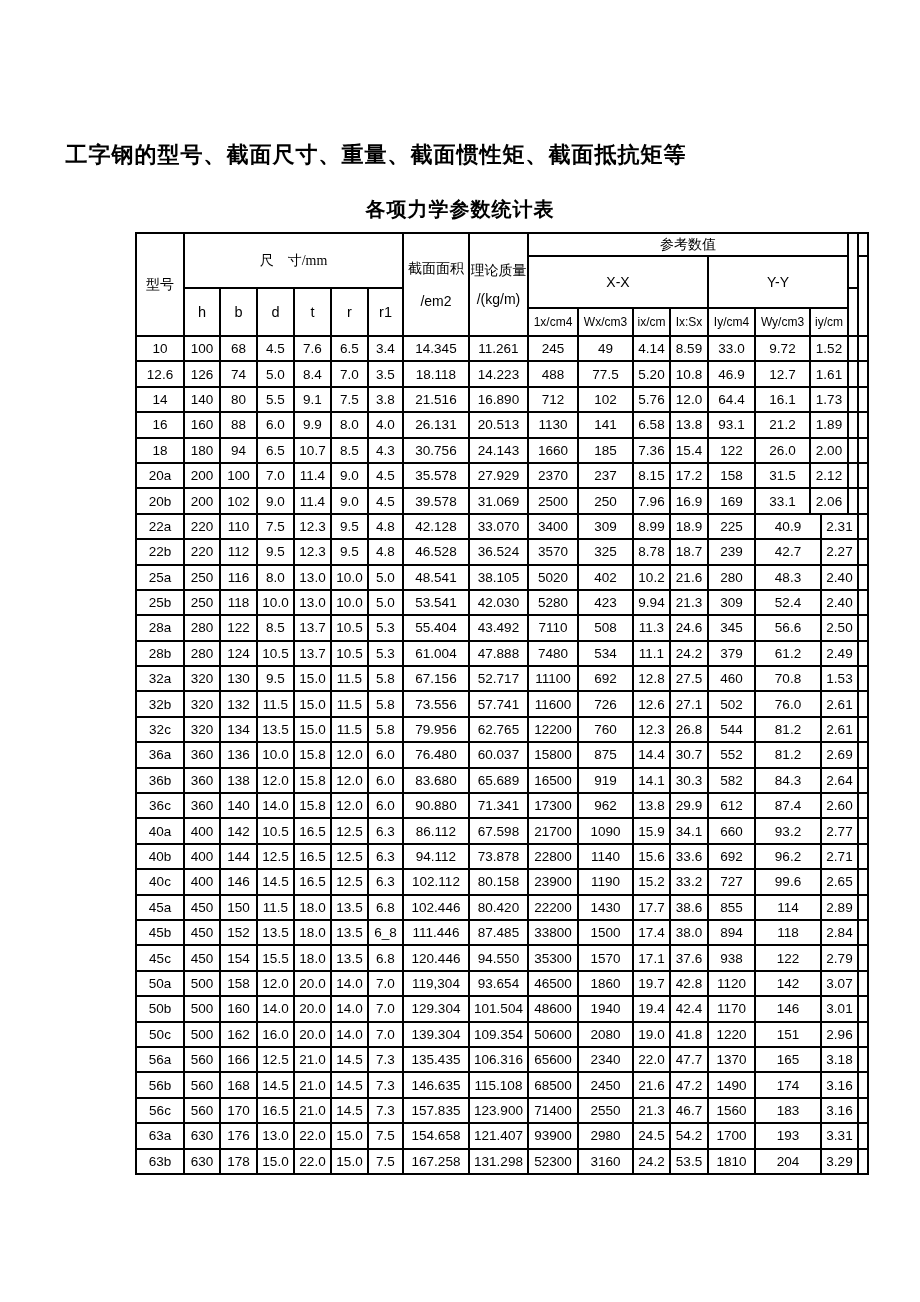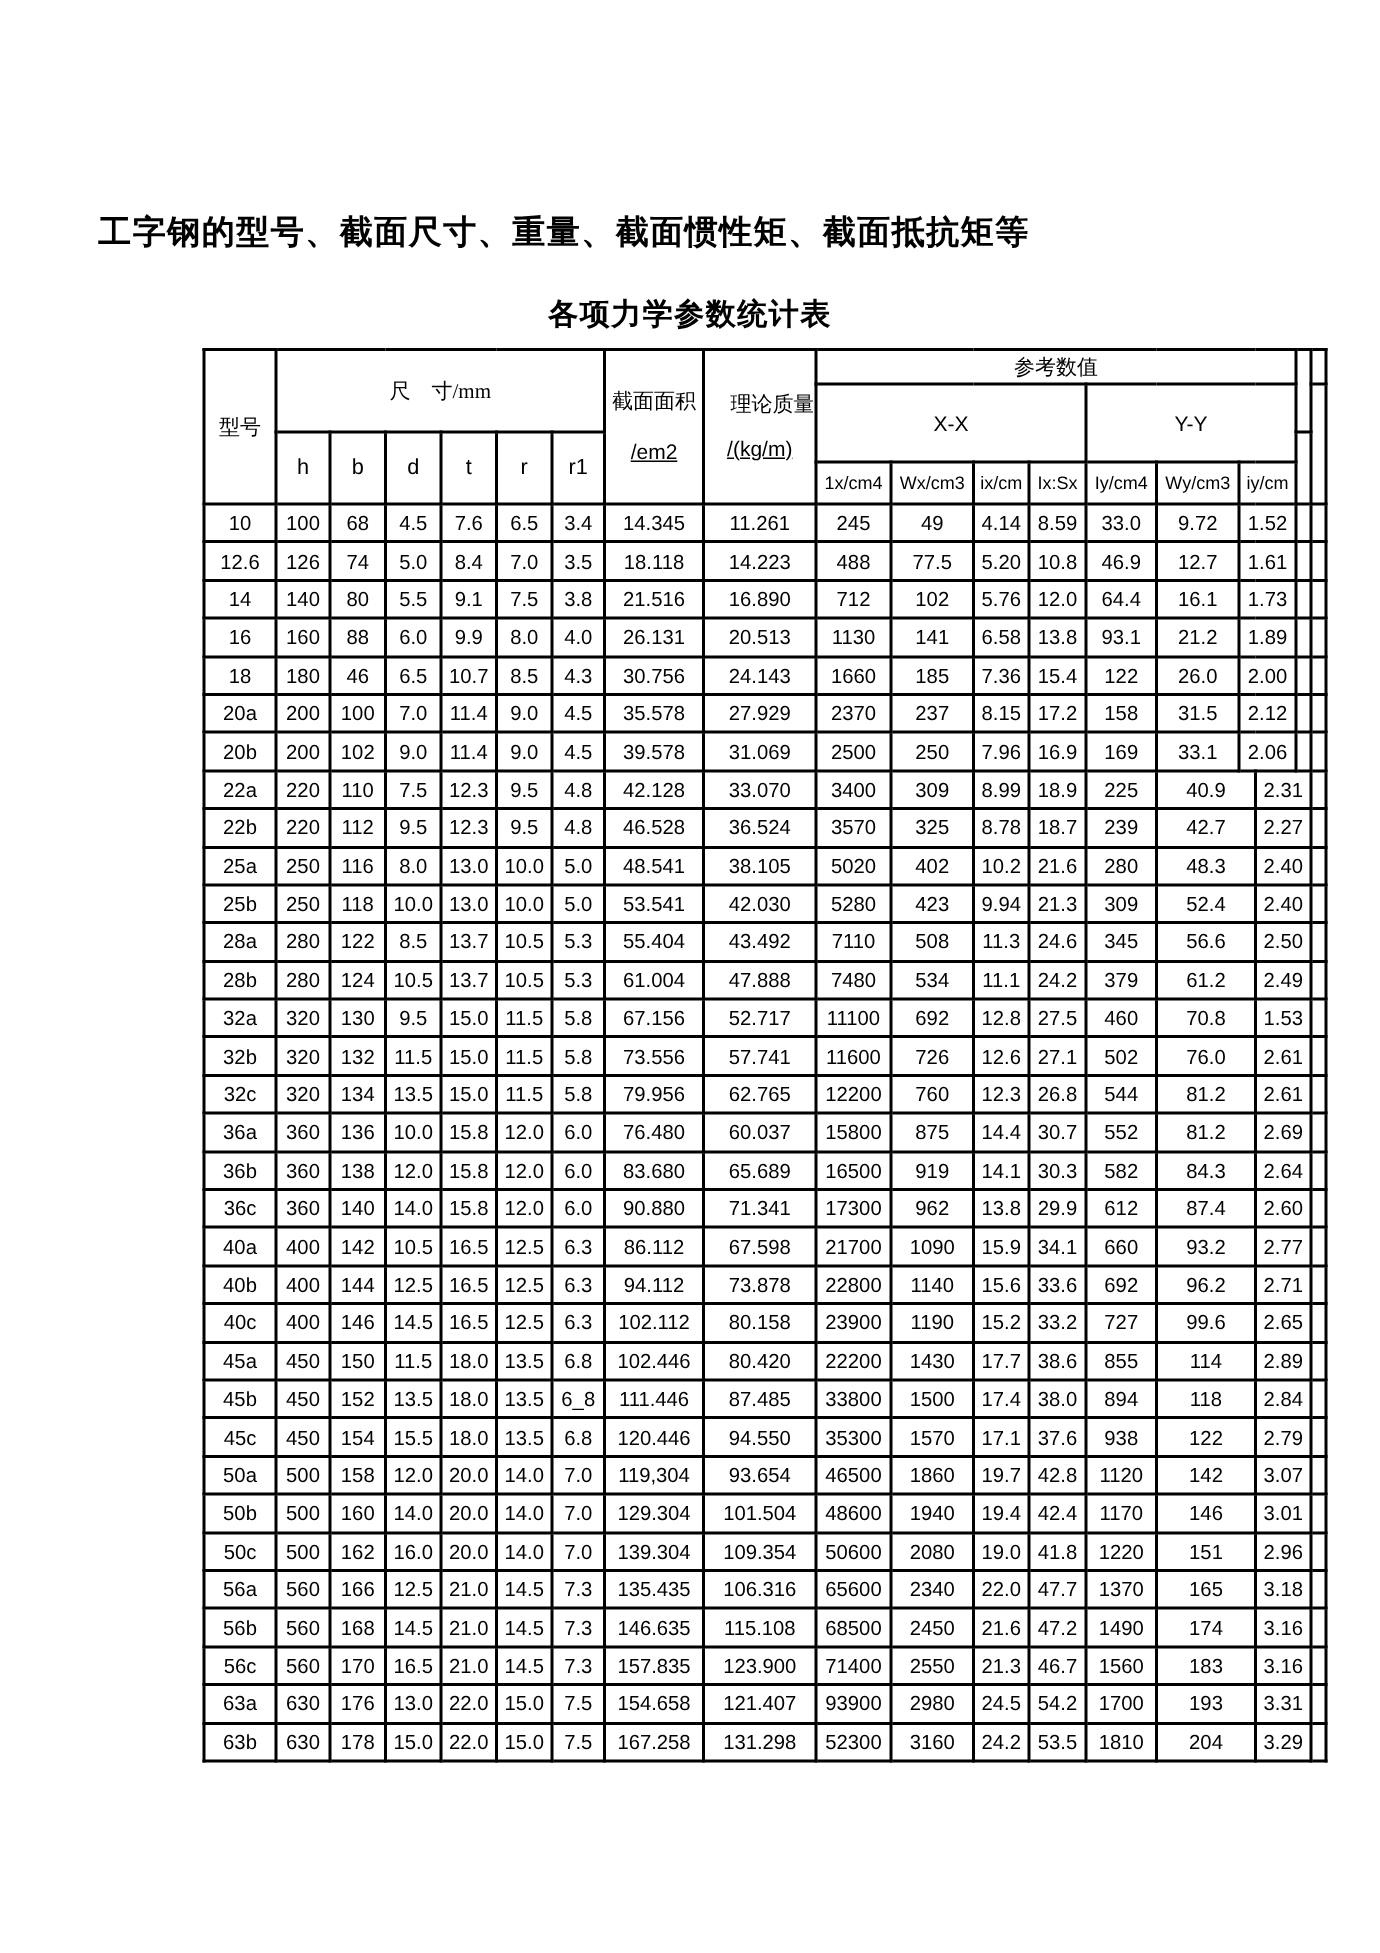--- a/index.html
+++ b/index.html
@@ -32,22 +32,22 @@
   tr.hr3 { height:20px; }
   tr.hr4 { height:28px; }
   thead th { font-size:14px; font-family:"Liberation Serif", serif;border-radius:10px; }
   thead th.latin { font-family:"Liberation Sans", sans-serif; }
   tr.hr3 th { font-size:14.5px; }
   tr.hr4 th { font-size:12px; }
   th.axis { font-size:14px; }
   .two-line { display:flex; flex-direction:column; align-items:center; justify-content:center; height:100%; }
   .two-line span { display:block; line-height:16px; }
   .gap-lg span:first-child { margin-bottom:16px; }
-  .gap-sm span:first-child { margin-bottom:12px;margin-left:17px; }
-  .two-line .latin-line { font-family:"Liberation Sans", sans-serif;text-decoration:underline; }
+  .gap-sm span:first-child { margin-bottom:12px; }
+  .two-line .latin-line { font-family:"Liberation Sans", sans-serif; }
 
   
   tbody tr { height:25.4px; }
   tbody td { font-size:13.5px; }
 </style>
 </head>
 <body>
 
 <div class="page">
 
@@ -197,21 +197,21 @@
           <td>13.8</td>
           <td>93.1</td>
           <td>21.2</td>
           <td colspan="2">1.89</td>
           <td></td>
           <td></td>
         </tr>
         <tr>
           <td>18</td>
           <td>180</td>
-          <td>46</td>
+          <td>94</td>
           <td>6.5</td>
           <td>10.7</td>
           <td>8.5</td>
           <td>4.3</td>
           <td>30.756</td>
           <td>24.143</td>
           <td>1660</td>
           <td>185</td>
           <td>7.36</td>
           <td>15.4</td>

